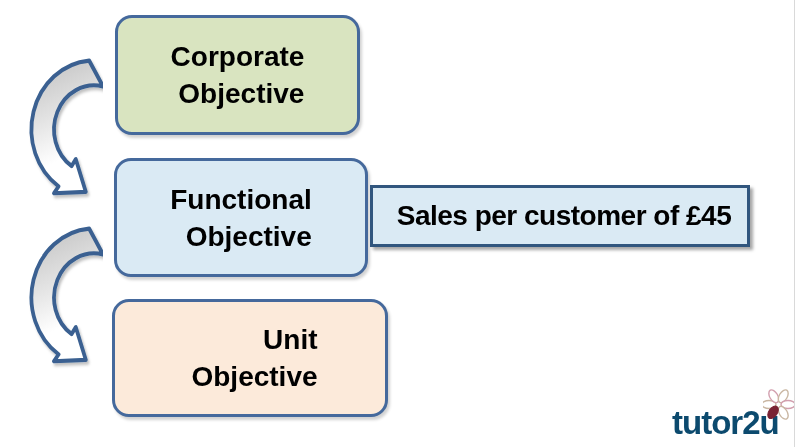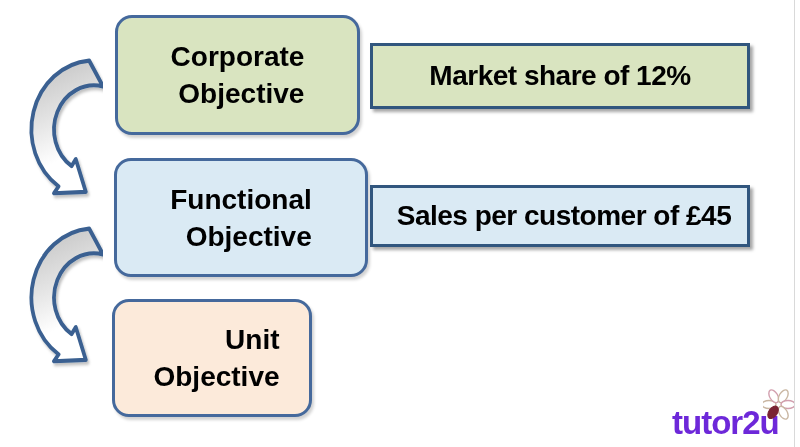--- a/index.html
+++ b/index.html
@@ -11,39 +11,39 @@
 
   
   .rounded-box{
     position:absolute;border:3px solid #45699c;border-radius:17px;
     display:flex;align-items:center;justify-content:center;text-align:right;
     font-weight:bold;font-size:28px;line-height:37px;white-space:pre-line;
     box-shadow:2px 3px 3px rgba(0,0,0,0.18);box-sizing:border-box;
   }
   .box-corporate{left:115px;top:15px;width:245px;height:120px;background:#d9e4c0;}
   .box-functional{left:114px;top:158px;width:254px;height:119px;background:#daeaf4;}
-  .box-unit{left:112px;top:299px;width:200px;height:118px;background:#fceada;padding-left:9px;}
+  .box-unit{left:112px;top:299px;width:276px;height:118px;background:#fceada;padding-left:9px;}
 
   
   .rect-box{
     position:absolute;border:3px solid #31567e;
     display:flex;align-items:center;justify-content:center;text-align:center;
     font-weight:bold;font-size:28px;letter-spacing:-0.5px;
     box-shadow:3px 3px 3px rgba(0,0,0,0.35);box-sizing:border-box;
   }
   .rect-corporate{left:370px;top:43px;width:380px;height:66px;background:#d9e4c0;}
   .rect-functional{left:370px;top:185px;width:380px;height:62px;background:#daeaf4;padding-left:8px;}
   .rect-unit{left:370px;top:323px;width:382px;height:65px;background:#fceada;}
 
   .curved-arrow{position:absolute;width:88px;height:152px;}
   .arrow-1{left:15px;top:56px;}
   .arrow-2{left:15px;top:224px;}
 
   .logo{position:absolute;left:672px;top:404px;font-weight:bold;font-size:33px;
-    letter-spacing:-1px;color:#6d28d9;}
+    letter-spacing:-1px;color:#0c4a6e;}
   .logo-flower{position:absolute;left:763px;top:388px;width:32px;height:32px;}
 </style>
 </head>
 <body>
 
 <div class="canvas">
 
   <svg class="curved-arrow arrow-1" viewBox="0 0 105 165" preserveAspectRatio="none">
     <defs>
       <linearGradient id="arrowGrad" x1="0" y1="0" x2="0.25" y2="1">
@@ -57,21 +57,20 @@
     </defs>
     <path d="M 88.5,5 A 75,75 0 0 0 52,141.5 L 46.5,149 L 84.5,147.5 L 72.5,112 L 67.5,119.5 A 48,48 0 0 1 105,33 Z" fill="url(#arrowGrad)" stroke="#3a6191" stroke-width="4.5" stroke-linejoin="round" filter="url(#arrowShadow)"></path>
   </svg>
 
   <svg class="curved-arrow arrow-2" viewBox="0 0 105 165" preserveAspectRatio="none">
     <path d="M 88.5,5 A 75,75 0 0 0 52,141.5 L 46.5,149 L 84.5,147.5 L 72.5,112 L 67.5,119.5 A 48,48 0 0 1 105,33 Z" fill="url(#arrowGrad)" stroke="#3a6191" stroke-width="4.5" stroke-linejoin="round" filter="url(#arrowShadow)"></path>
   </svg>
 
   <div class="rounded-box box-corporate">Corporate
 Objective</div>
-  <div class="rect-box rect-corporate">Market share of 12%</div>
 
   <div class="rounded-box box-functional">Functional
 Objective</div>
   <div class="rect-box rect-functional">Sales per customer of £45</div>
 
   <div class="rounded-box box-unit">Unit
 Objective</div>
 
   <div class="logo">tutor2u</div>
   <svg class="logo-flower" viewBox="0 0 32 32">

